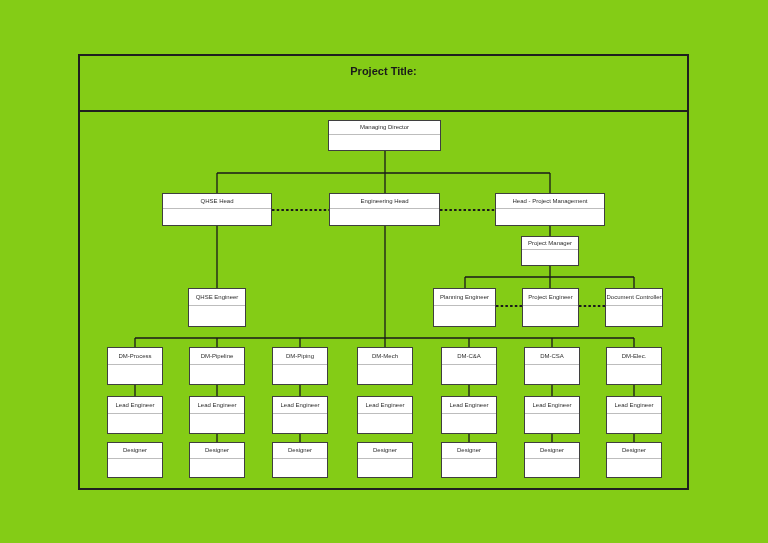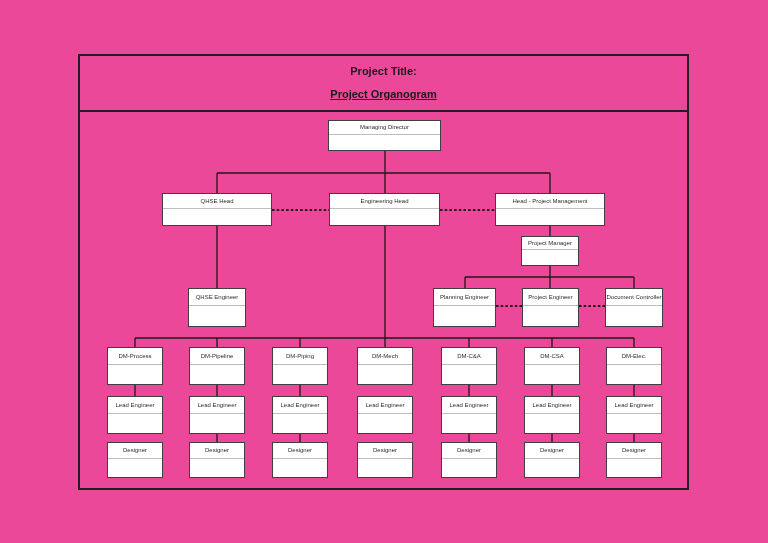--- a/index.html
+++ b/index.html
@@ -5,21 +5,21 @@
   html, body {
     margin: 0;
     padding: 0;
     background: #ffffff;
     font-family: "Liberation Sans", sans-serif;
   }
   .page {
     position: relative;
     width: 768px;
     height: 543px;
-    background: #ec4899;
+    background: #84cc16;
     overflow: hidden;
   }
   .frame {
     position: absolute;
     left: 78px;
     top: 54px;
     width: 611px;
     height: 436px;
     border: 2px solid #1f1f1f;
     box-sizing: border-box;
@@ -245,16 +245,15 @@
         <div class="node-body"></div>
       </div>
       <div class="org-node" style="left: 606px; top: 442px; width: 56px; height: 36px; border-color: rgb(63, 63, 63);">
         <div class="node-title" style="border-bottom-color: rgb(189, 189, 189);">Designer</div>
         <div class="node-body"></div>
       </div>
     </div>
   <div class="frame">
     <div class="header">
       <div class="title">Project Title:</div>
-      <div class="subtitle">Project Organogram</div>
     </div>
   </div>
 </div>
 
 </body></html>

